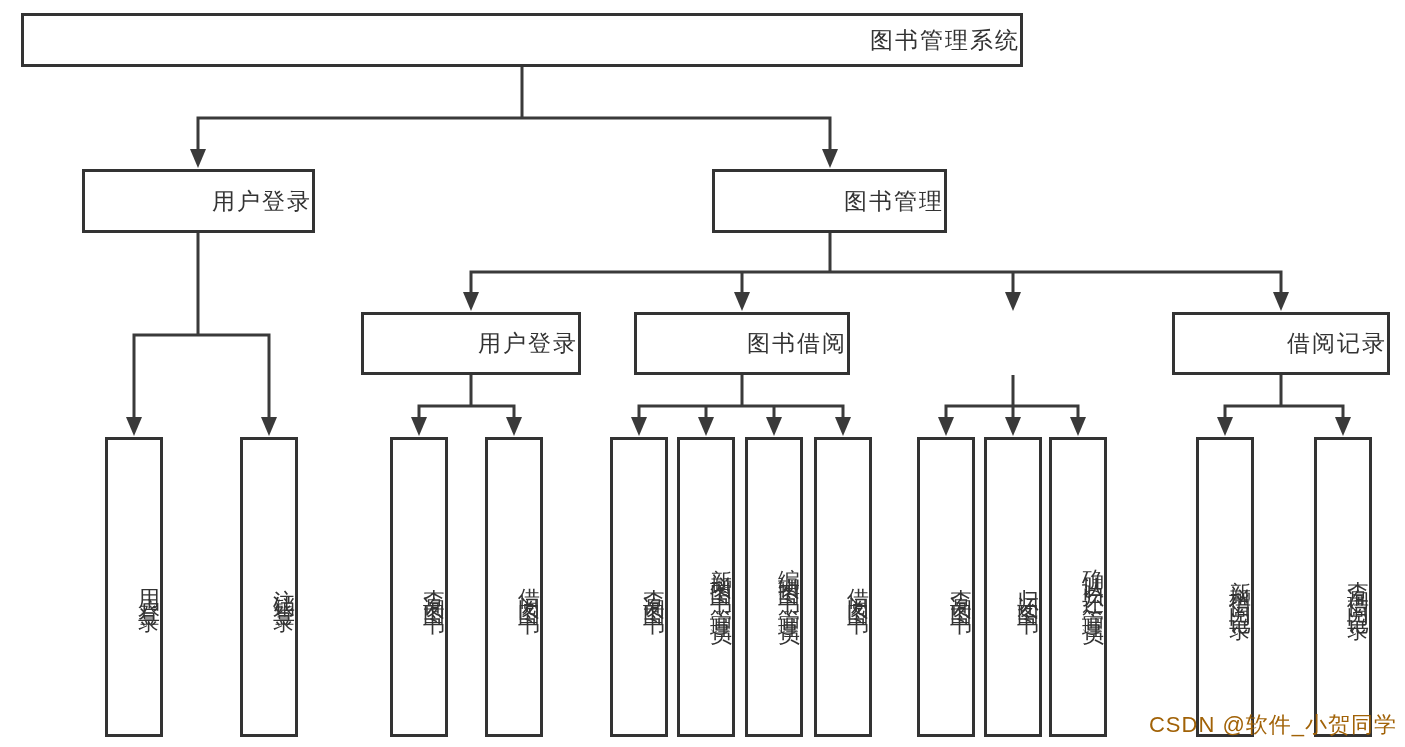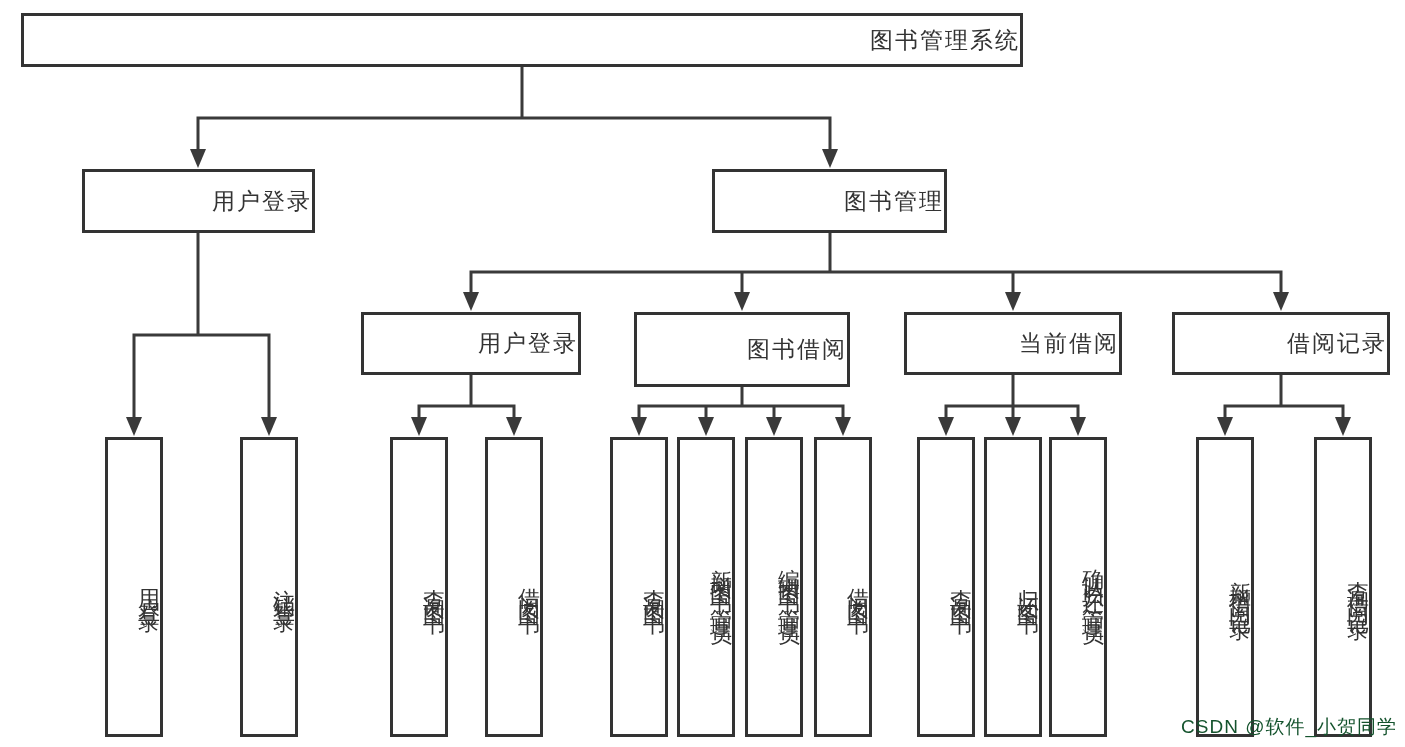--- a/index.html
+++ b/index.html
@@ -37,22 +37,22 @@
     text-orientation: mixed;
     font-size: 22px;
     letter-spacing: 8px;
     line-height: 1;
     white-space: nowrap;
   }
   .watermark {
     position: absolute;
     right: 8px;
     bottom: 6px;
-    color: #14532d;
-    font-size: 19px;
+    color: #a16207;
+    font-size: 22px;
     letter-spacing: 1px;
     line-height: 1.4;
   }
 </style>
 </head>
 <body>
 
 <div class="canvas">
 
   <svg class="connectors" viewBox="0 0 1405 747" xmlns="http://www.w3.org/2000/svg">
@@ -105,25 +105,22 @@
   <div class="node" style="left:82px; top:169px; width:233px; height:64px;">
     <span>用户登录</span>
   </div>
   <div class="node" style="left:712px; top:169px; width:235px; height:64px;">
     <span>图书管理</span>
   </div>
 
   <div class="node" style="left:361px; top:312px; width:220px; height:63px;">
     <span>用户登录</span>
   </div>
-  <div class="node" style="left:634px; top:312px; width:216px; height:75px;padding-left:21px;">
+  <div class="node" style="left:634px; top:312px; width:216px; height:63px;padding-left:21px;">
     <span>图书借阅</span>
-  </div>
-  <div class="node" style="left:904px; top:312px; width:218px; height:63px;">
-    <span>当前借阅</span>
   </div>
   <div class="node" style="left:1172px; top:312px; width:218px; height:63px;">
     <span>借阅记录</span>
   </div>
 
   <div class="node leaf" style="left:105px; top:437px; width:58px; height:300px;">
     <span class="vtext">用户登录</span>
   </div>
   <div class="node leaf" style="left:240px; top:437px; width:58px; height:300px;">
     <span class="vtext">注销登录</span>

